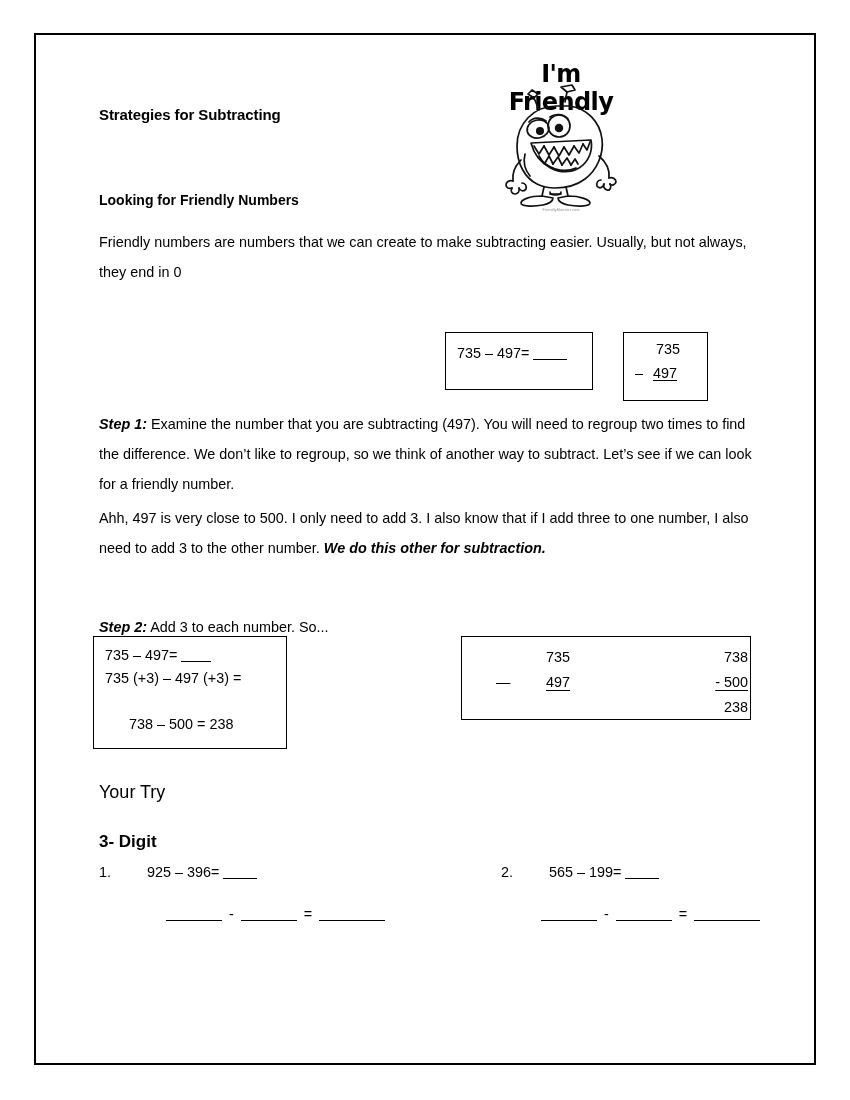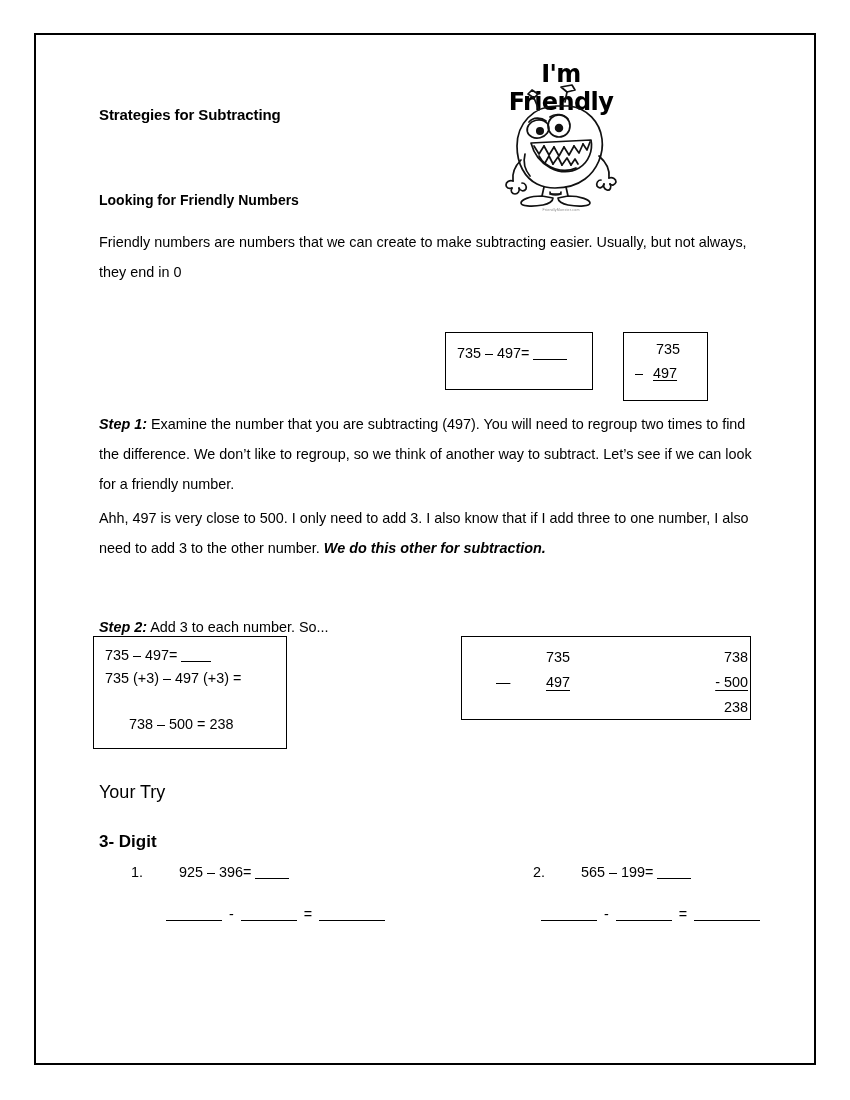--- a/index.html
+++ b/index.html
@@ -156,21 +156,20 @@
   .col-a .minus { position: absolute; left: -2px; }
 
   .col-b { left: 137px; width: 92px; }
   .col-c { left: 242px; width: 44px; }
 
   
   .prob {
     position: absolute;
     font-size: 14.4px;
     white-space: nowrap;
-    margin-left: 32px;
   }
   .prob .num { display: inline-block; width: 48px; }
   .p1 { left: 63px;  top: 829px; }
   .p2 { left: 465px; top: 829px; }
 
   .blankrow {
     position: absolute;
     font-size: 14.4px;
     white-space: nowrap;
   }

